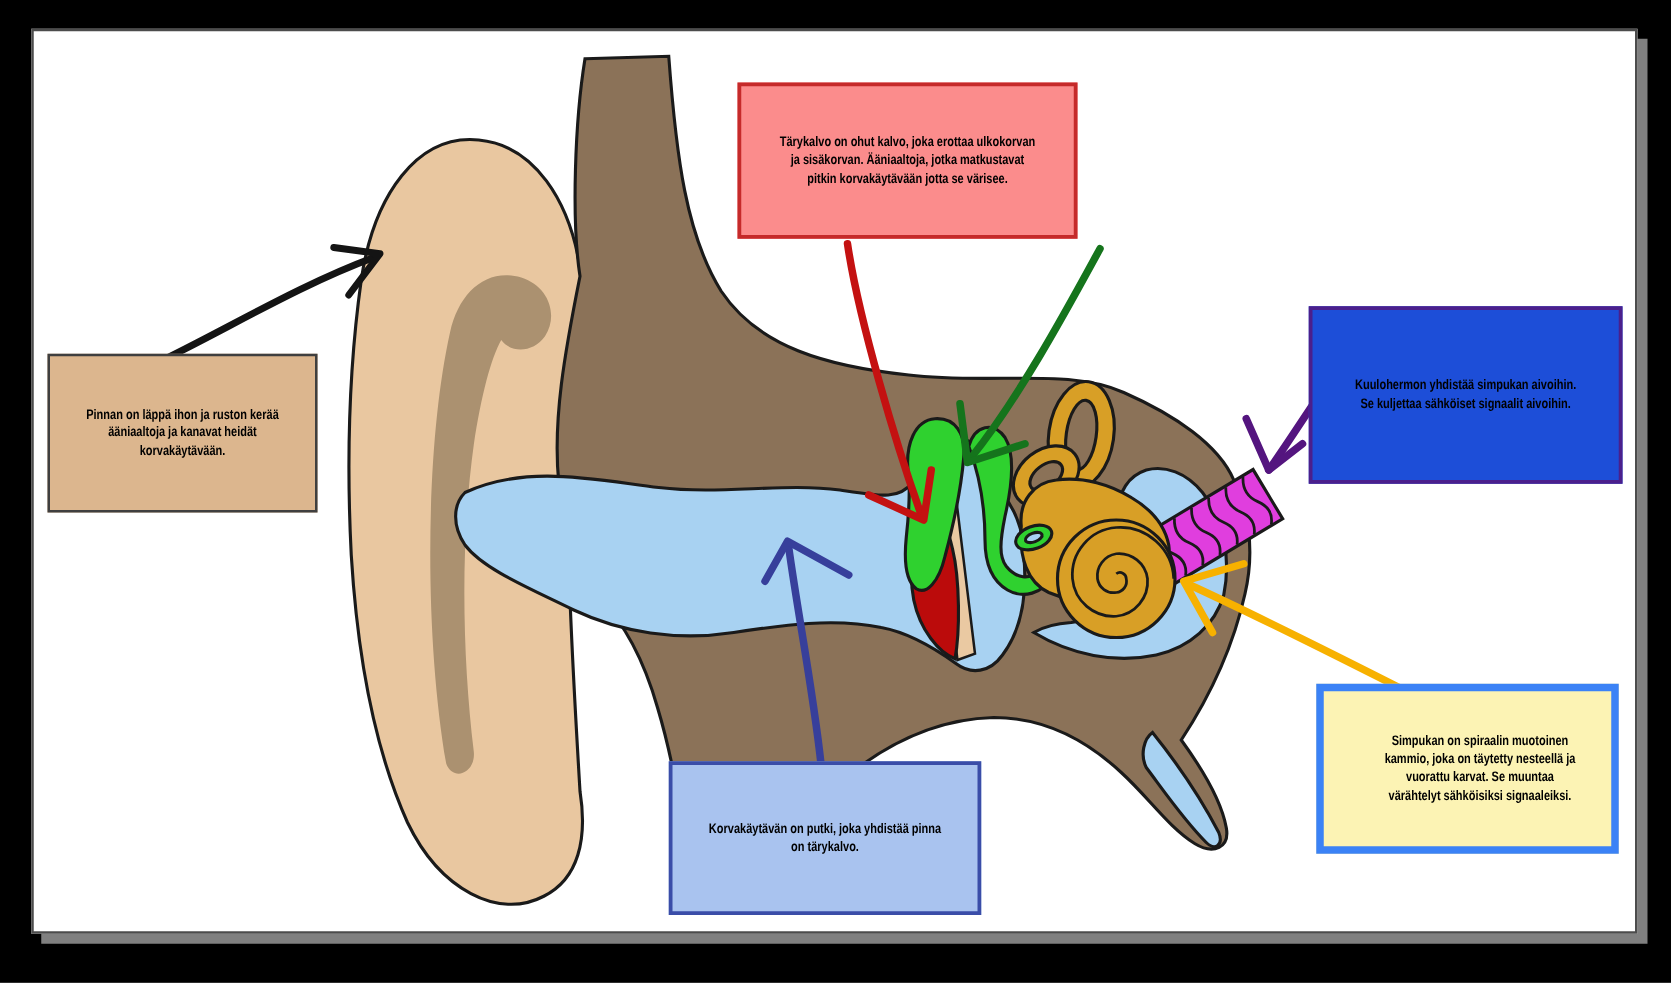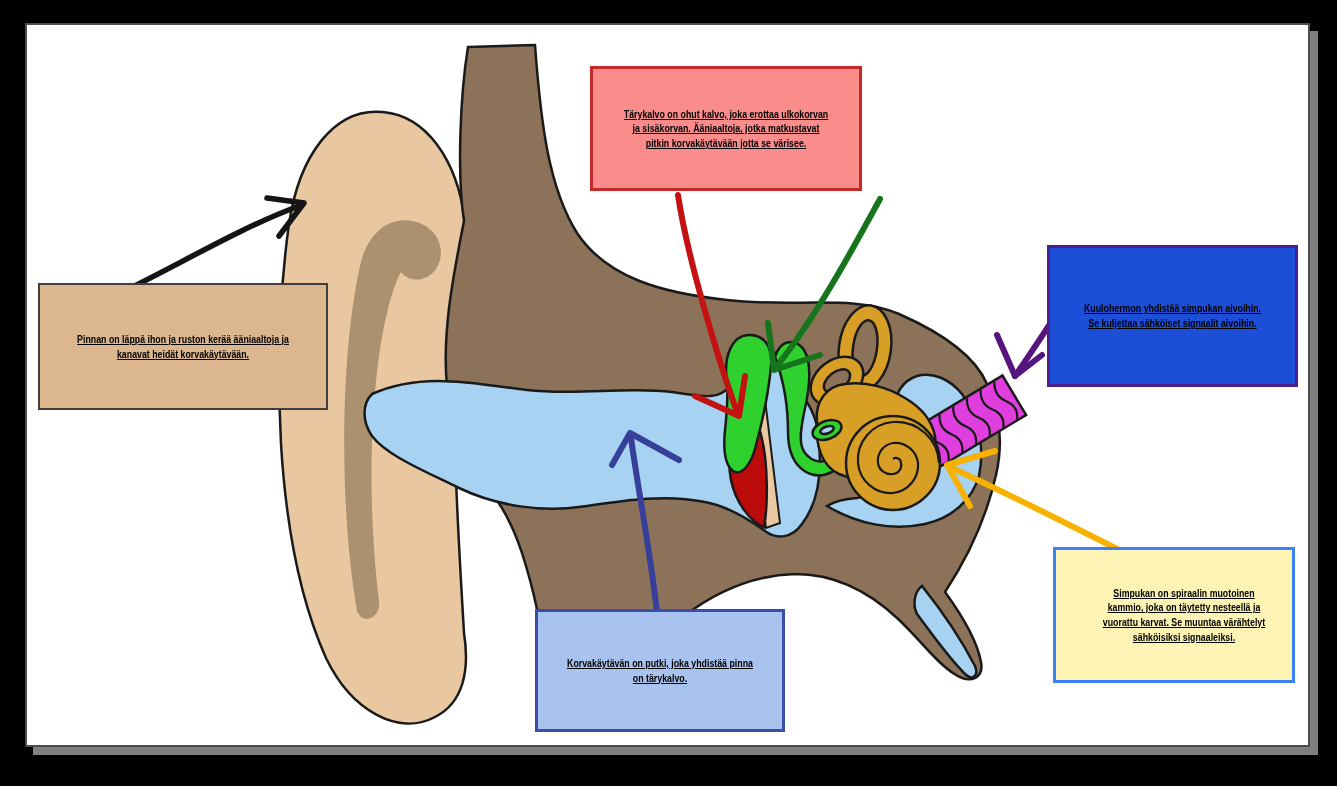--- a/index.html
+++ b/index.html
@@ -3,28 +3,28 @@
 <meta charset="utf-8">
 <style>
   html,body{margin:0;padding:0;background:#000;}
   .stage{position:relative;width:1337px;height:786px;background:#000;overflow:hidden;
          font-family:"Liberation Sans",sans-serif;}
   .canvas{position:absolute;left:25px;top:23px;width:1281px;height:720px;background:#fff;
           border:2px solid #4c4c4c;box-shadow:8px 8px 0 #808080;}
   .canvas svg{position:absolute;left:0;top:0;width:100%;height:100%;}
 
   .callout{position:absolute;display:flex;align-items:center;justify-content:flex-start;
-           text-align:center;box-sizing:border-box;color:#000;text-decoration:underline;}
+           text-align:center;box-sizing:border-box;color:#000;}
   .callout .txt{width:124%;transform:scaleX(0.8);transform-origin:center center;
                 font-size:11px;font-weight:bold;line-height:1.32;letter-spacing:0px;padding:0 4px;}
-  .c-pinna   {left:11px;  top:258px; width:290px; height:127px; background:#dcb68e; border:2px solid #3f3f3f;}
+  .c-pinna   {left:11px;  top:258px; width:216px; height:127px; background:#dcb68e; border:2px solid #3f3f3f;}
   .c-tary    {left:563px; top:41px;  width:272px; height:125px; background:#fb8c8c; border:3px solid #c52a2a;}
   .c-luut    {left:852px; top:39px;  width:380px; height:146px; background:#7be97d; border:3px solid #0f7a12;}
   .c-hermo   {left:1020px;top:220px; width:251px; height:142px; background:#1d4ed8; border:3px solid #4b1f8c;}
-  .c-simpukka{left:1026px;top:522px; width:242px; height:136px; background:#fcf3b4; border:3px solid #3b82f6;padding-left:20px;}
+  .c-simpukka{left:1026px;top:522px; width:242px; height:136px; background:#fcf3b4; border:6px solid #3b82f6;padding-left:20px;}
   .c-kaytava {left:508px; top:584px; width:250px; height:123px; background:#a9c3ef; border:3px solid #3a4da8;}
 
   .arrow{fill:none;stroke-linecap:round;stroke-linejoin:round;}
 </style>
 </head>
 <body>
 
 <div class="stage">
   <div class="canvas">
 

